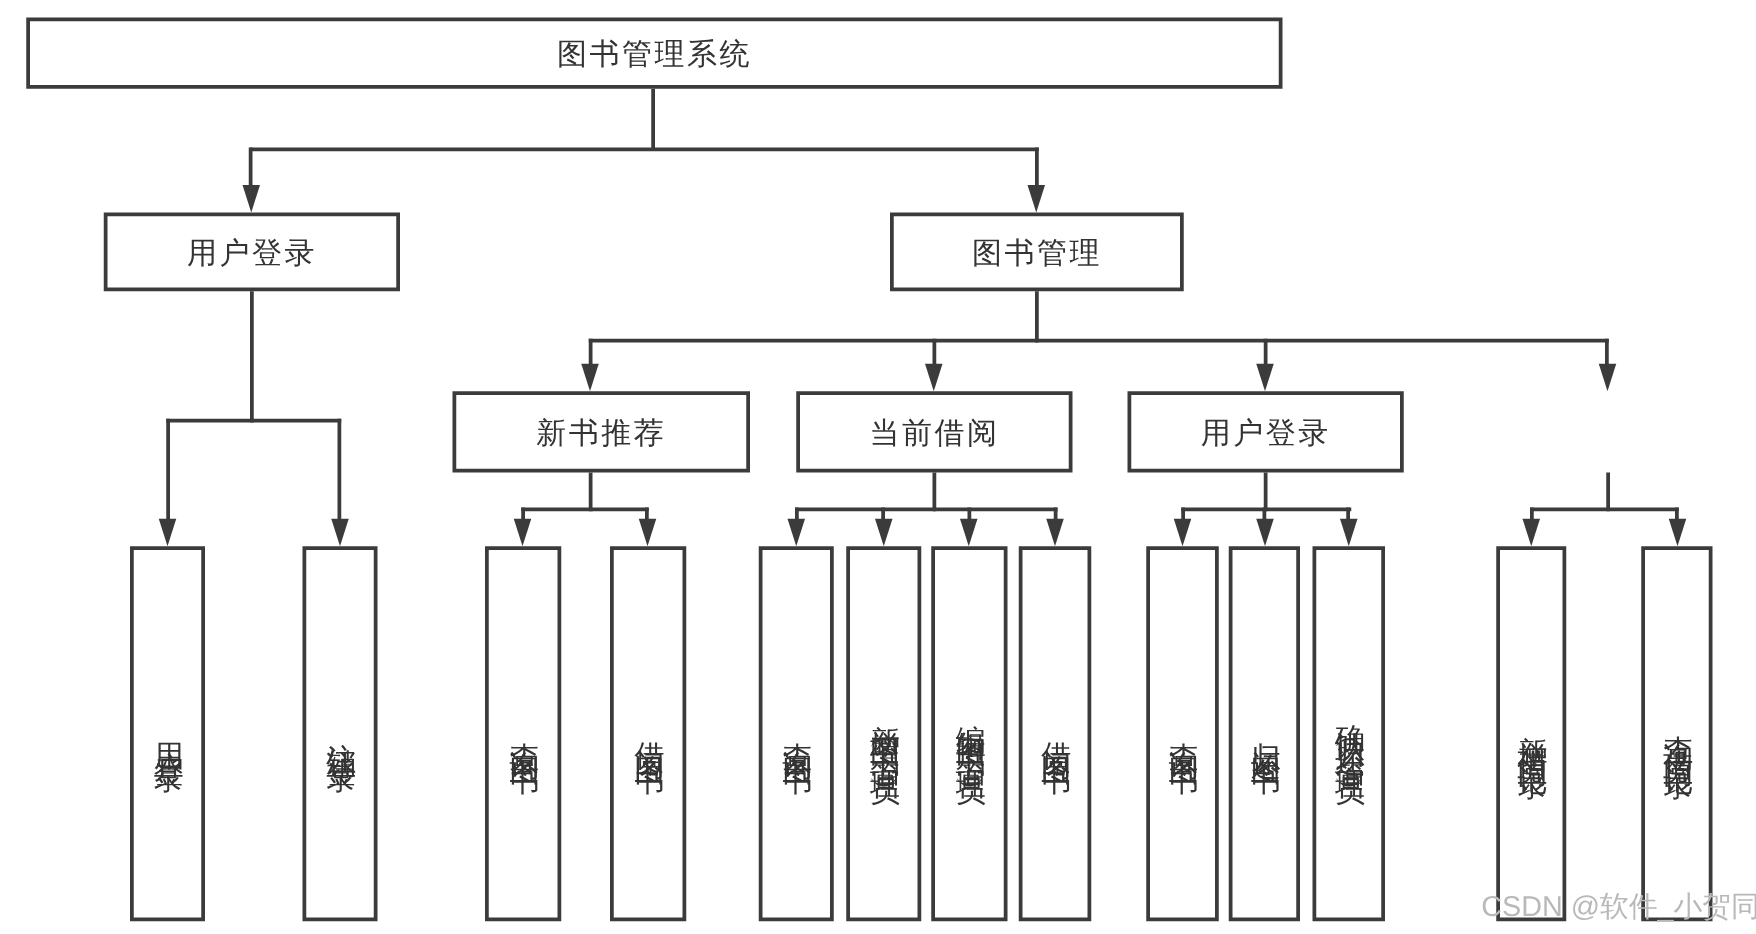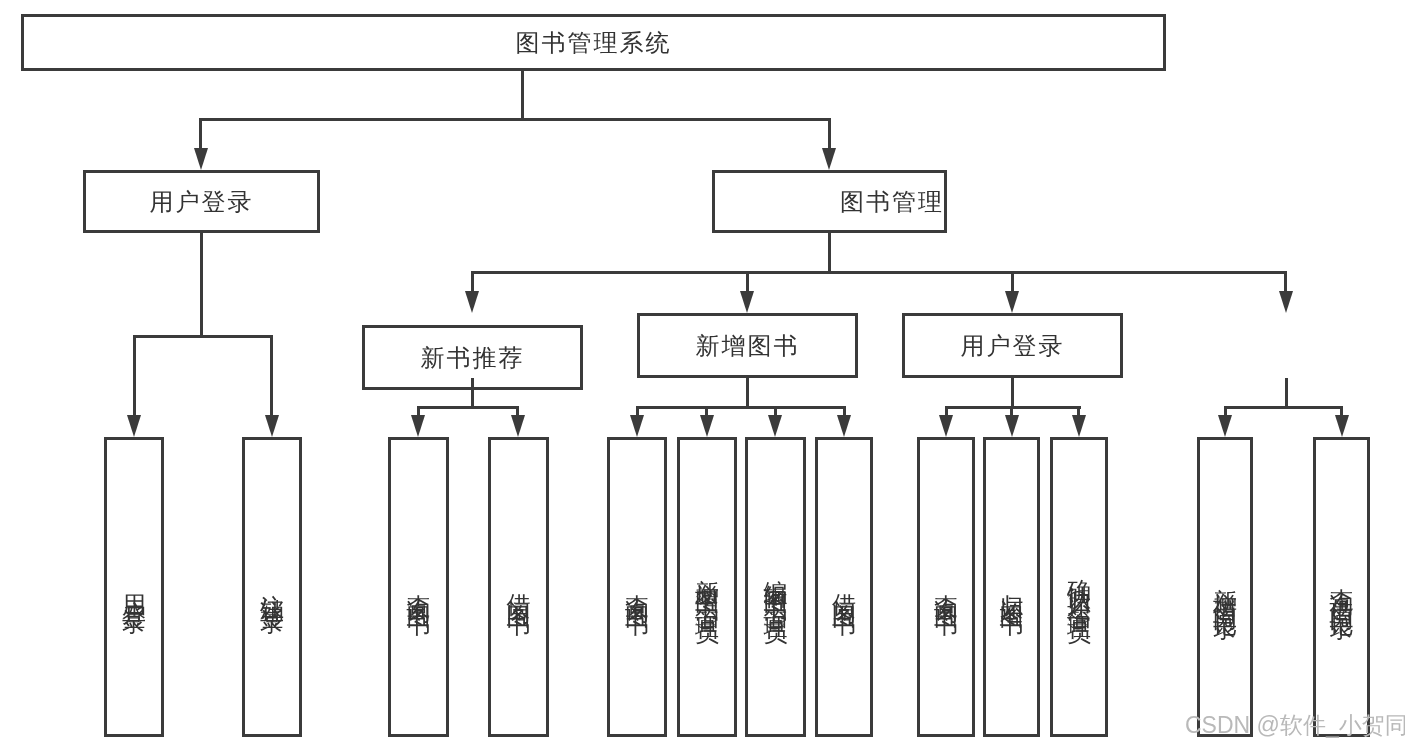--- a/index.html
+++ b/index.html
@@ -29,35 +29,35 @@
   }
   .watermark{
     position:absolute;left:1185px;top:710px;color:#b9b9b9;font-size:23px;white-space:nowrap;
   }
 </style>
 </head>
 <body>
 
 <div class="canvas">
 
-  <div class="box" style="left:21px;top:14px;width:1145px;height:57px;">
+  <div class="box" style="left:21px;top:14px;width:1005px;height:57px;">
     <span>图书管理系统</span>
   </div>
 
   <div class="vline" style="left:521px;top:71px;height:48px;"></div>
   <div class="hline" style="left:200px;top:118px;width:631px;"></div>
   <div class="vline" style="left:199px;top:118px;height:34px;"></div>
   <div class="arrow" style="left:194px;top:148px;"></div>
   <div class="vline" style="left:828px;top:118px;height:34px;"></div>
   <div class="arrow" style="left:822px;top:148px;"></div>
 
   <div class="box" style="left:83px;top:170px;width:237px;height:63px;">
     <span>用户登录</span>
   </div>
-  <div class="box" style="left:712px;top:170px;width:235px;height:63px;justify-content:flex-end;">
+  <div class="box" style="left:712px;top:170px;width:235px;height:63px;">
     <span>图书管理</span>
   </div>
 
   <div class="vline" style="left:200px;top:233px;height:105px;"></div>
   <div class="hline" style="left:133px;top:335px;width:140px;"></div>
   <div class="vline" style="left:133px;top:335px;height:82px;"></div>
   <div class="arrow" style="left:127px;top:415px;"></div>
   <div class="vline" style="left:270px;top:335px;height:82px;"></div>
   <div class="arrow" style="left:265px;top:415px;"></div>
 
@@ -65,25 +65,25 @@
   <div class="hline" style="left:471px;top:271px;width:816px;"></div>
   <div class="vline" style="left:471px;top:271px;height:22px;"></div>
   <div class="arrow" style="left:465px;top:291px;"></div>
   <div class="vline" style="left:746px;top:271px;height:22px;"></div>
   <div class="arrow" style="left:740px;top:291px;"></div>
   <div class="vline" style="left:1011px;top:271px;height:22px;"></div>
   <div class="arrow" style="left:1005px;top:291px;"></div>
   <div class="vline" style="left:1284px;top:271px;height:22px;"></div>
   <div class="arrow" style="left:1279px;top:291px;"></div>
 
-  <div class="box" style="left:362px;top:325px;width:221px;height:65px;text-align:center;">
+  <div class="box" style="left:362px;top:313px;width:238px;height:65px;text-align:center;">
     <span>新书推荐</span>
   </div>
   <div class="box" style="left:637px;top:313px;width:221px;height:65px;">
-    <span>新增图书</span>
+    <span>当前借阅</span>
   </div>
   <div class="box" style="left:902px;top:313px;width:221px;height:65px;">
     <span>用户登录</span>
   </div>
 
   <div class="vline" style="left:471px;top:378px;height:31px;"></div>
   <div class="hline" style="left:417px;top:406px;width:102px;"></div>
   <div class="vline" style="left:417px;top:406px;height:12px;"></div>
   <div class="arrow" style="left:411px;top:415px;"></div>
   <div class="vline" style="left:516px;top:406px;height:12px;"></div>

